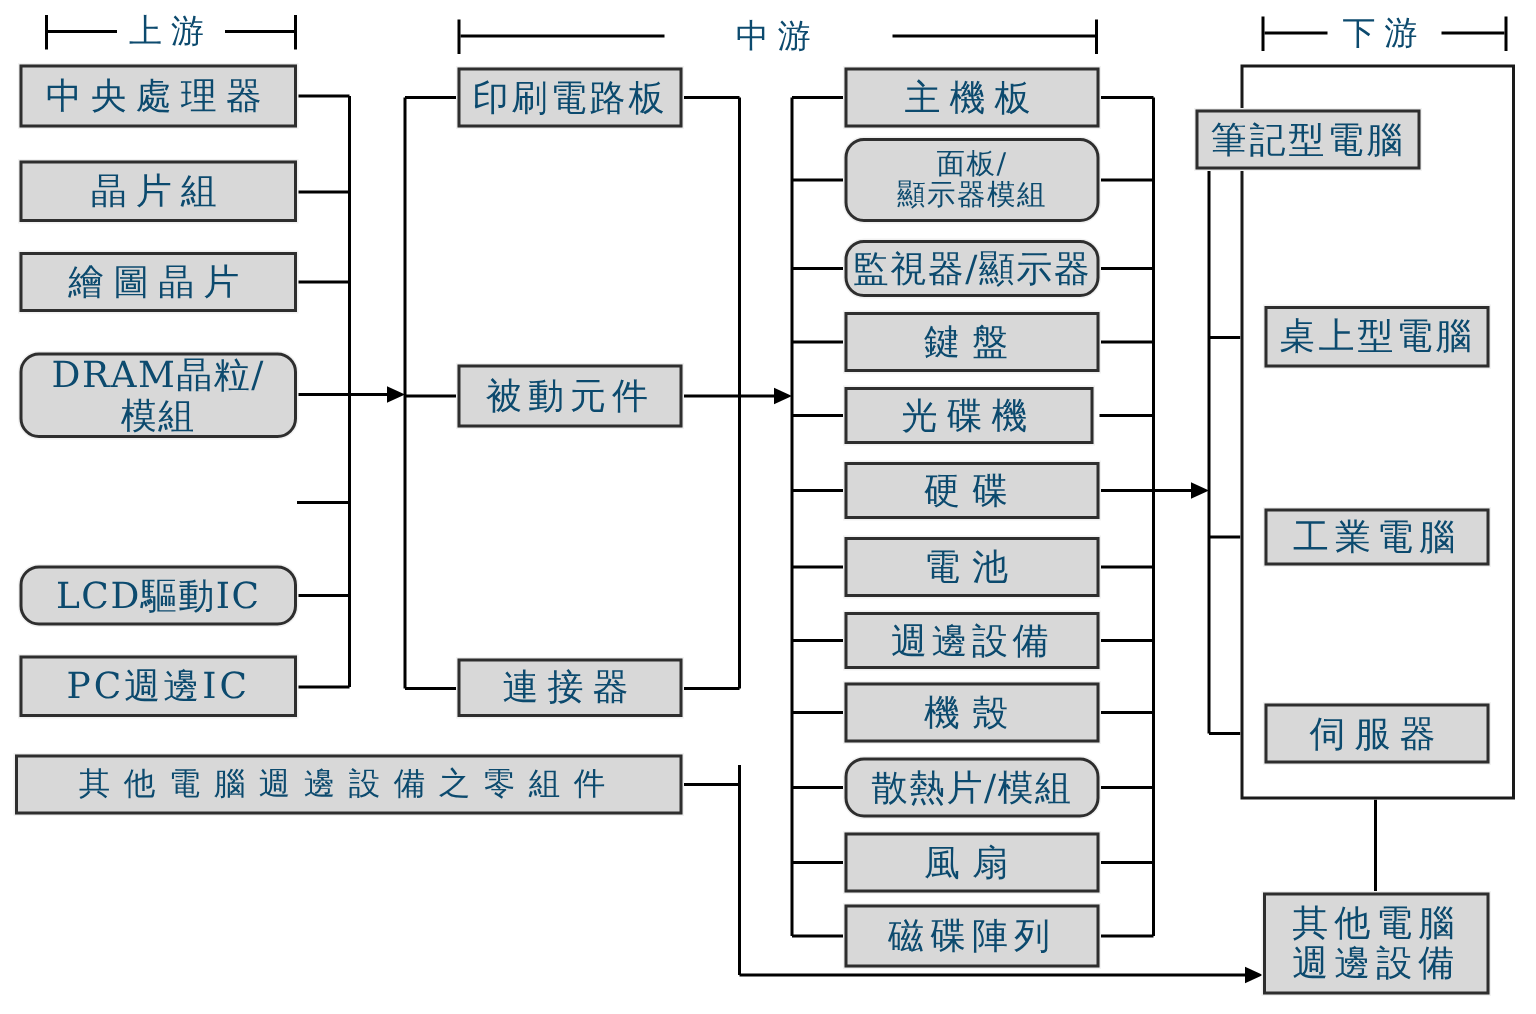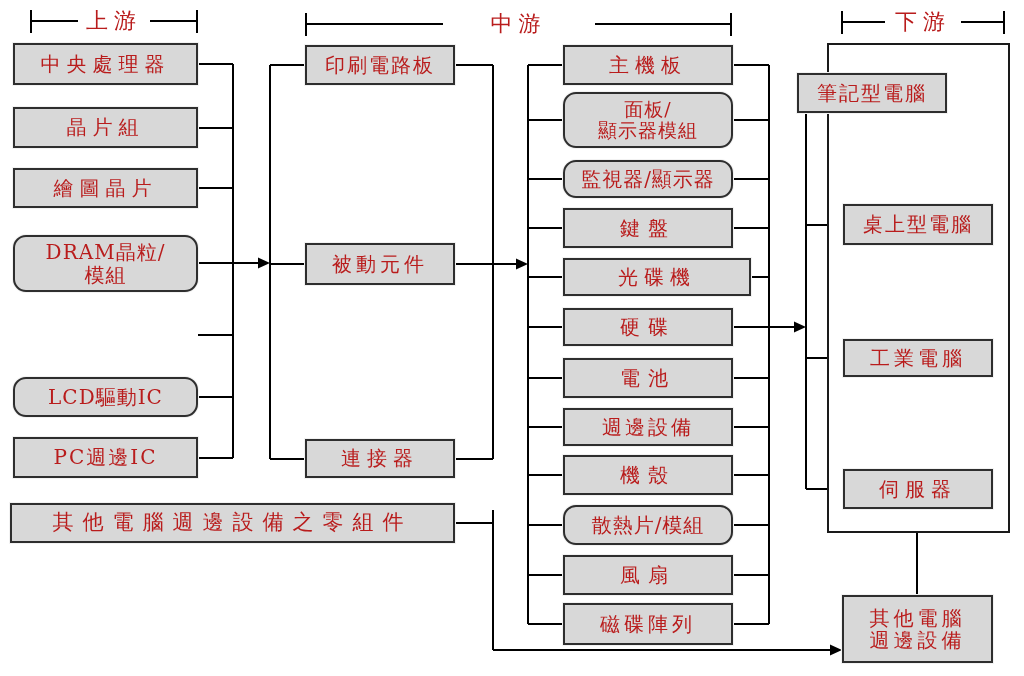--- a/index.html
+++ b/index.html
@@ -1,32 +1,32 @@
 <!DOCTYPE html>
 <html><head>
 <meta charset="utf-8">
 <style>
   html,body{margin:0;padding:0;background:#ffffff;}
   #canvas{
     position:relative;
     width:1024px;height:676px;
     background:#ffffff;
     font-family:"DejaVu Serif","Liberation Serif",serif;
-    color:#b91c1c;
+    color:#0c4a6e;
     overflow:hidden;
   }
   svg.wires{position:absolute;left:0;top:0;width:1024px;height:676px;}
   .node{
     position:absolute;
     box-sizing:border-box;
     background:#d8d8d8;
     border:2px solid #2e2e2e;
     display:flex;align-items:center;justify-content:center;
     text-align:center;
-    font-size:20px;
+    font-size:24px;
     letter-spacing:4px;
     line-height:1.12;
     white-space:pre-line;
     box-shadow:0 0 0 1px #f2f2f2;
   }
   .node.tight{letter-spacing:1px;border-radius:13px;}
   .node.wide{letter-spacing:9px;font-size:21px;}
   .outer{
     position:absolute;box-sizing:border-box;
     background:#ffffff;border:2px solid #1a1a1a;
@@ -117,21 +117,21 @@
 
   <div class="node" style="left:305px;top:45px;width:150px;height:40px;letter-spacing:2px;">印刷電路板</div>
   <div class="node" style="left:305px;top:243px;width:150px;height:42px;">被動元件</div>
   <div class="node" style="left:305px;top:439px;width:150px;height:39px;letter-spacing:6px;">連接器</div>
 
   <div class="node" style="left:563px;top:45px;width:170px;height:40px;letter-spacing:6px;">主機板</div>
   <div class="node tight" style="left:563px;top:92px;width:170px;height:56px;font-size:19px;">面板/
 顯示器模組</div>
   <div class="node tight" style="left:563px;top:160px;width:170px;height:38px;">監視器/顯示器</div>
   <div class="node" style="left:563px;top:208px;width:170px;height:40px;letter-spacing:8px;">鍵盤</div>
-  <div class="node" style="left:563px;top:258px;width:188px;height:38px;letter-spacing:6px;">光碟機</div>
+  <div class="node" style="left:563px;top:258px;width:166px;height:38px;letter-spacing:6px;">光碟機</div>
   <div class="node" style="left:563px;top:308px;width:170px;height:38px;letter-spacing:8px;">硬碟</div>
   <div class="node" style="left:563px;top:358px;width:170px;height:40px;letter-spacing:8px;">電池</div>
   <div class="node" style="left:563px;top:408px;width:170px;height:38px;letter-spacing:3px;">週邊設備</div>
   <div class="node" style="left:563px;top:455px;width:170px;height:40px;letter-spacing:8px;">機殼</div>
   <div class="node tight" style="left:563px;top:505px;width:170px;height:40px;">散熱片/模組</div>
   <div class="node" style="left:563px;top:555px;width:170px;height:40px;letter-spacing:8px;">風扇</div>
   <div class="node" style="left:563px;top:603px;width:170px;height:42px;letter-spacing:4px;">磁碟陣列</div>
 
   <div class="outer" style="left:827px;top:43px;width:183px;height:490px;"></div>
   <div class="node" style="left:797px;top:73px;width:150px;height:40px;letter-spacing:2px;">筆記型電腦</div>

